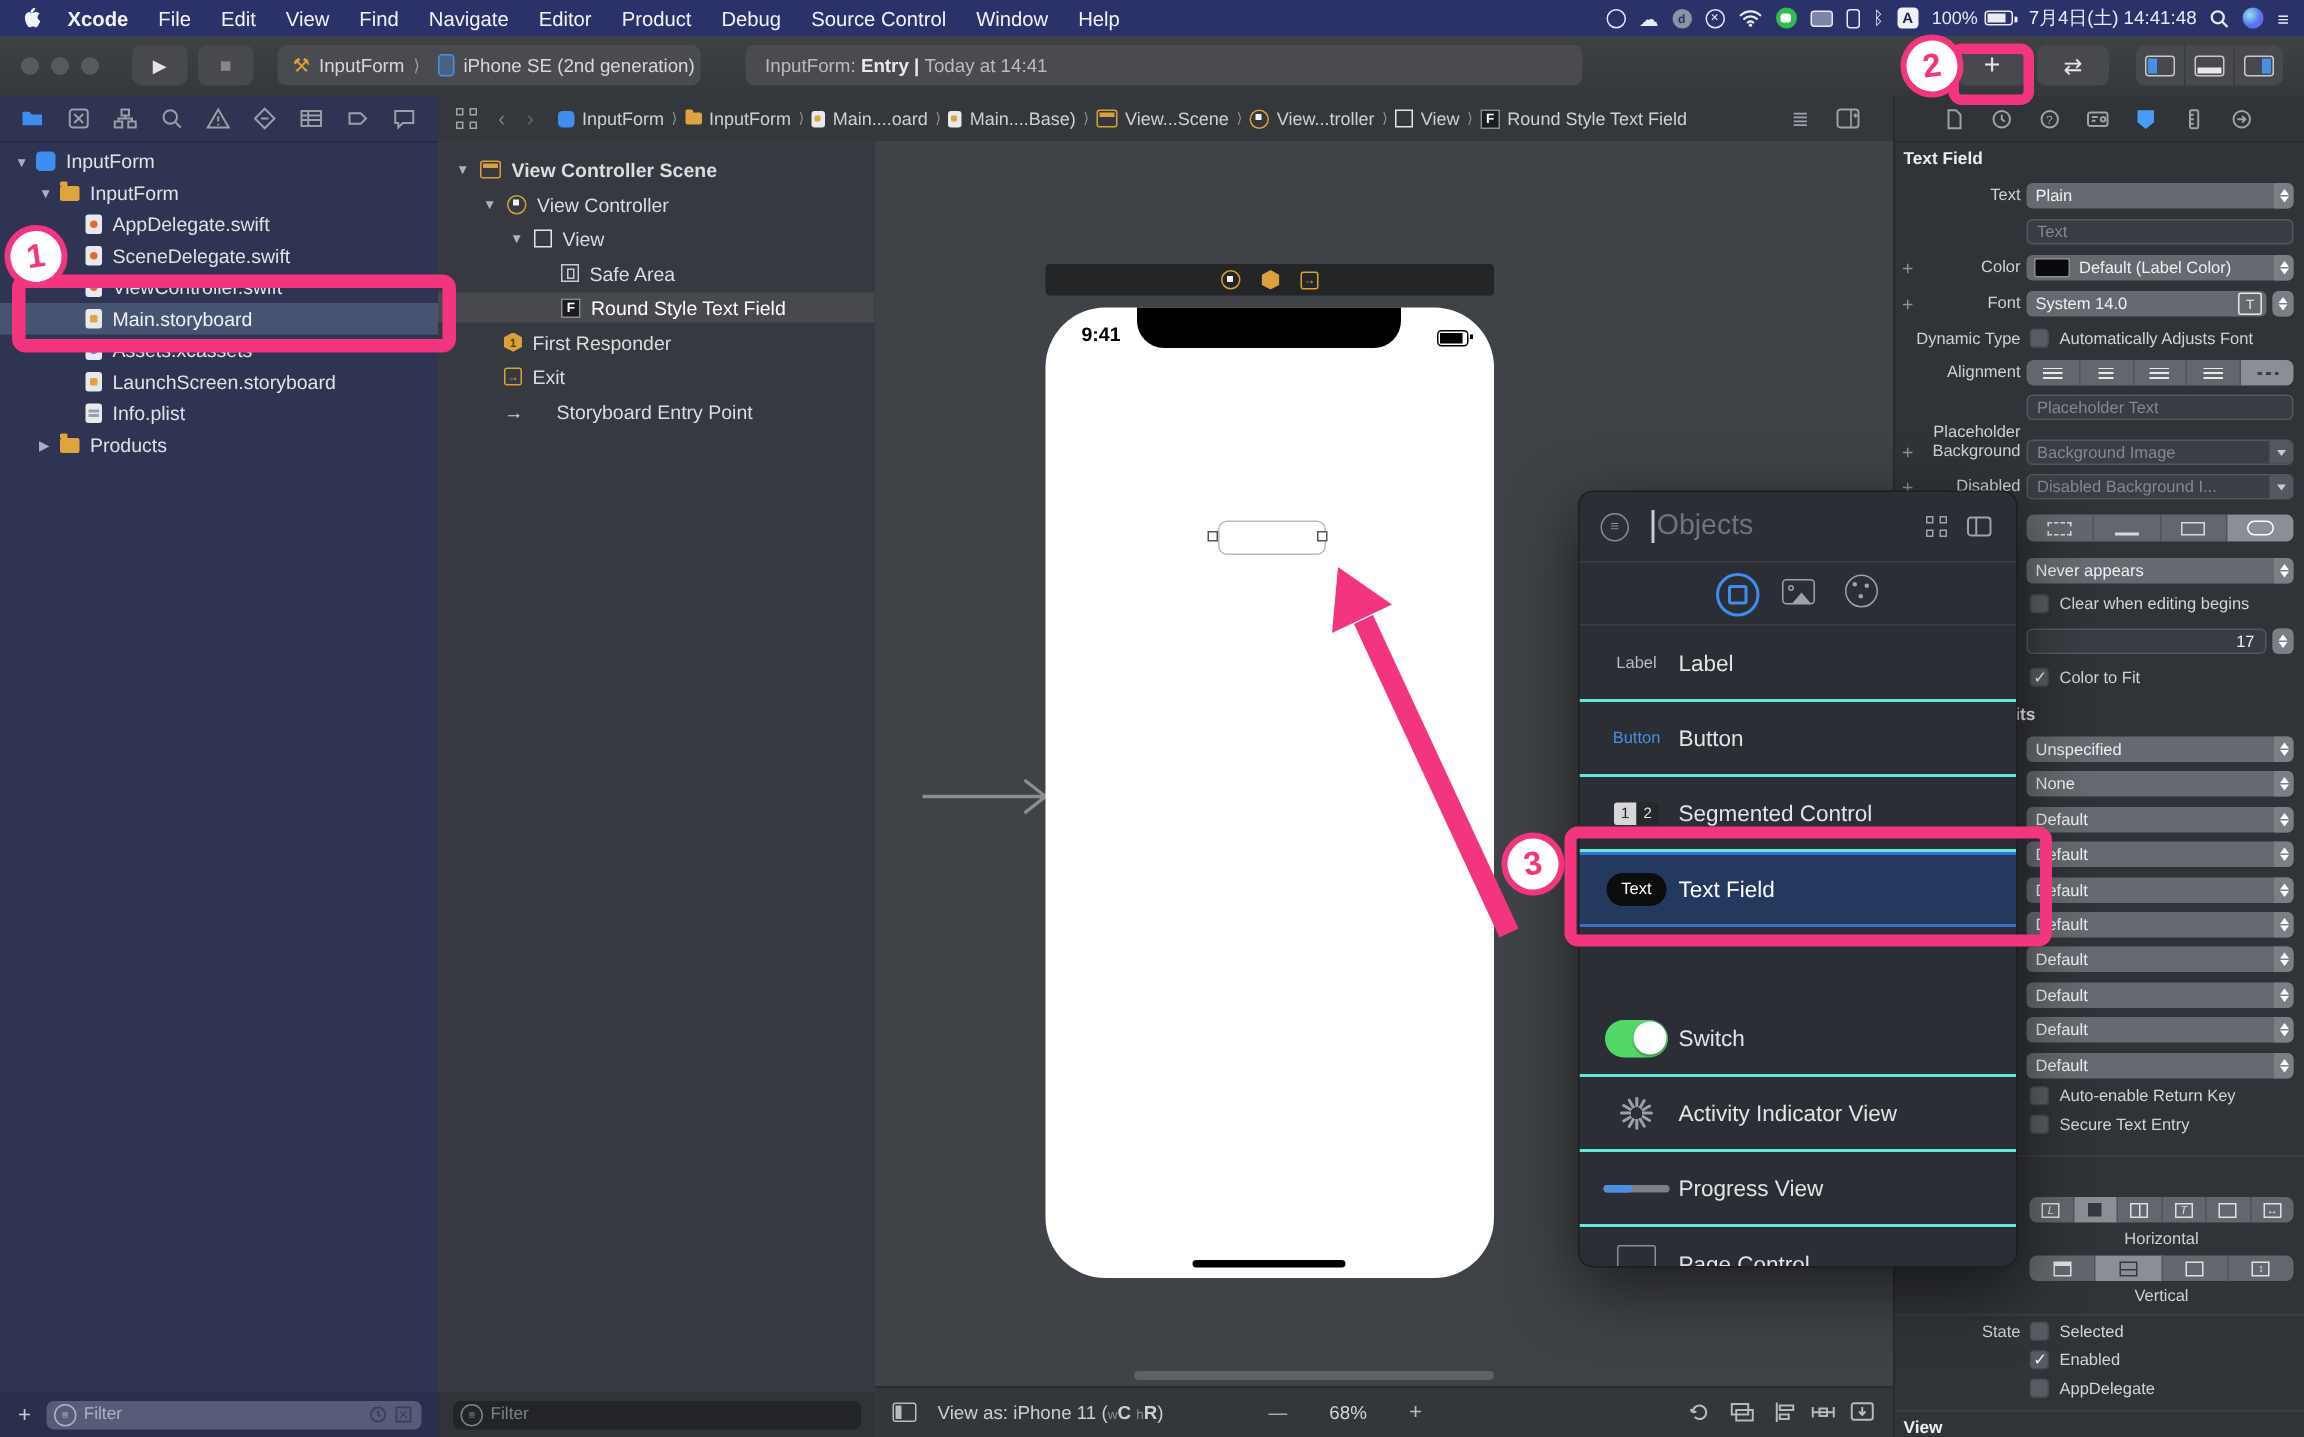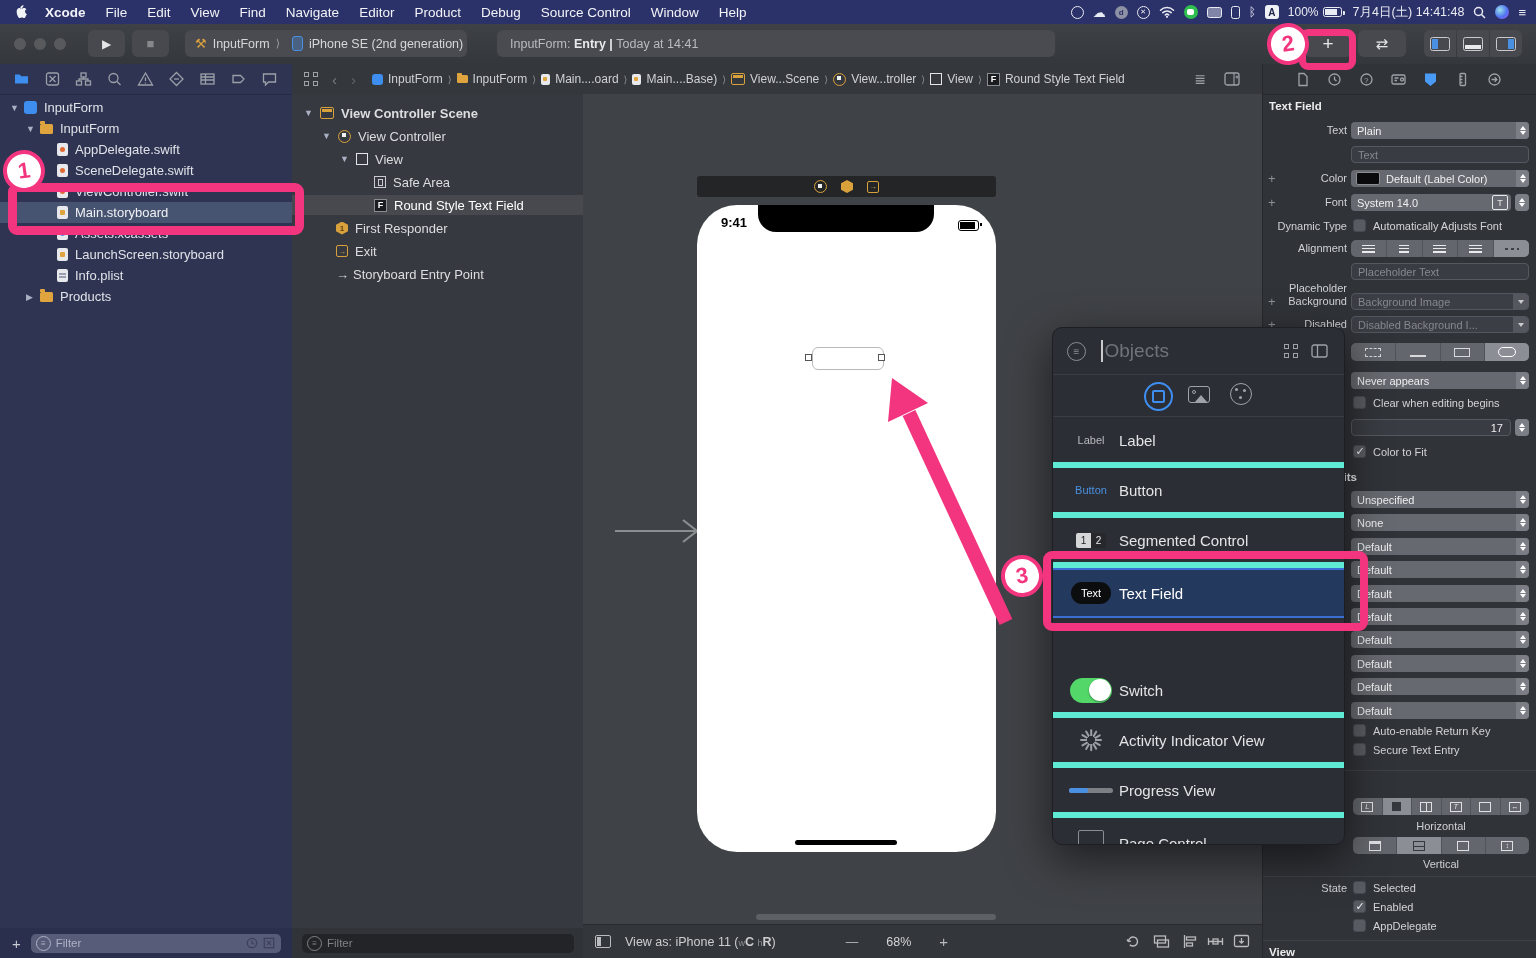--- a/index.html
+++ b/index.html
@@ -135,21 +135,21 @@
   .hbx.mid::after{content:"";position:absolute;left:50%;top:0;bottom:0;width:1.2px;background:#dfe0e2}
   .hbx.dk{border-color:#35383d;color:#35383d}
   .hbx.vtop{border-top:3px solid #dfe0e2}
   .hbx.vmid::after{content:"";position:absolute;top:50%;left:0;right:0;height:1.5px;background:#35383d}
   .idiv{position:absolute;left:0;width:274px;height:1px;background:#3e4146}
 
   
   #palette{left:1052px;top:327px;width:293px;height:518px;background:#2b2e35;border:1px solid #1c1e22;border-radius:10px;box-shadow:0 14px 44px rgba(0,0,0,.55);z-index:40;overflow:hidden;box-sizing:border-box}
   #pal-head{position:absolute;left:0;top:0;width:100%;height:46px;border-bottom:1px solid #3a3d44;display:flex;align-items:center}
   #pal-tabs{position:absolute;left:0;top:46px;width:100%;height:42px;border-bottom:1px solid #3a3d44}
-  .prow{position:absolute;left:0;width:100%;height:50px;display:flex;align-items:center;border-bottom:6px solid #5eead4;box-sizing:border-box}
+  .prow{position:absolute;left:0;width:100%;height:50px;display:flex;align-items:center;border-bottom:2px solid #5eead4;box-sizing:border-box}
   .prow .plabel{position:absolute;left:66px;font-size:15px;color:#e2e4e6;white-space:nowrap}
   .prow.sel{background:#24395e;border-top:2px solid #3b6ed2;border-bottom:2px solid #3b6ed2}
   .picz{position:absolute;left:14px;width:48px;display:flex;justify-content:center}
   .badge-label{font-size:11px;color:#b9bbbe}
   .badge-button{font-size:11px;color:#4a90e2}
   .segb{display:flex}
   .b1{width:15px;height:15px;background:#d6d7d9;color:#222;font-size:10px;border-radius:2px 0 0 2px;display:flex;align-items:center;justify-content:center}
   .b2{width:15px;height:15px;background:#26282c;color:#e8e9eb;font-size:10px;border-radius:0 2px 2px 0;display:flex;align-items:center;justify-content:center}
   .textpill{width:40px;height:22px;background:#0c0d0f;border-radius:11px;color:#fff;font-size:11px;display:flex;align-items:center;justify-content:center}
   .slideric{position:relative;width:44px;height:14px}
@@ -499,21 +499,21 @@
     <div class="orow" style="top:124px">
       <span class="cube" style="margin-left:44px">1</span>
       <span style="margin-left:7px">First Responder</span>
     </div>
     <div class="orow" style="top:147px">
       <span class="exit-ic" style="margin-left:44px">→</span>
       <span style="margin-left:7px">Exit</span>
     </div>
     <div class="orow" style="top:170px">
       <span class="yl" style="margin-left:44px;color:#cfd1d4;font-size:13px">→</span>
-      <span style="margin-left:4px">Storyboard Entry Point</span>
+      <span style="margin-left:22px">Storyboard Entry Point</span>
     </div>
     <div class="filterbar" style="width:291px;background:#303338">
       <div class="ffield" style="margin-left:10px;width:272px;background:#222428;color:#7e8287">
         <span class="fic">≡</span>
         <span>Filter</span>
       </div>
     </div>
   </div>
 
   <div id="canvas" class="ab">

